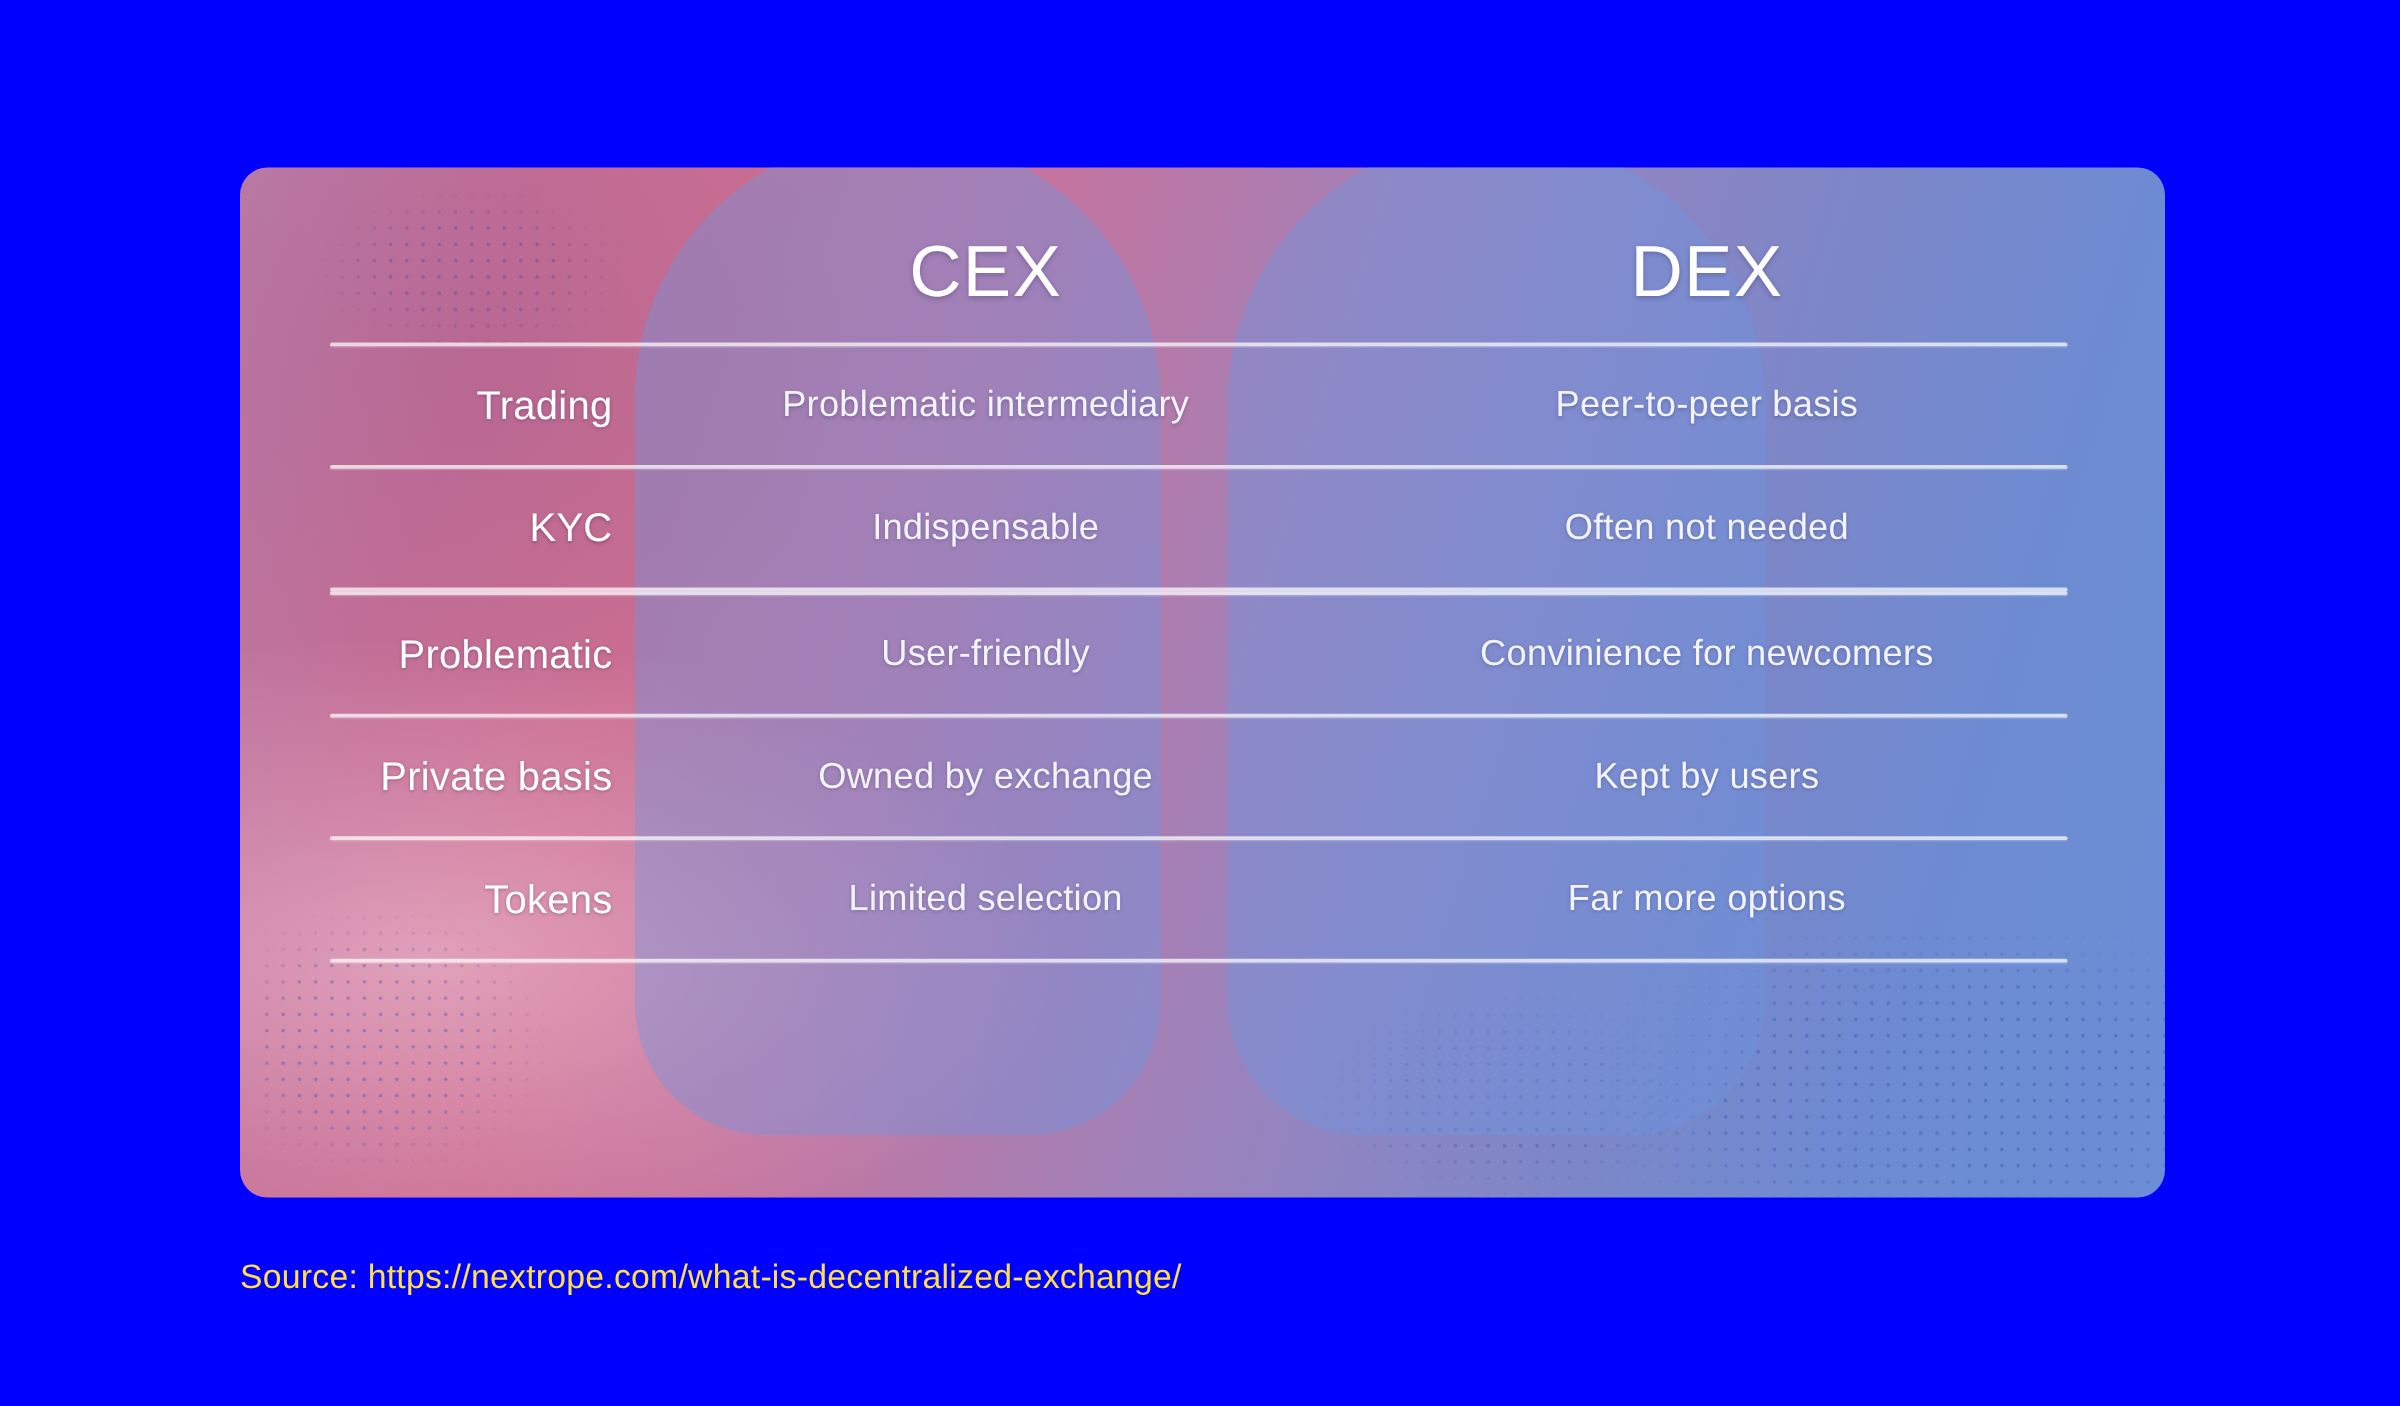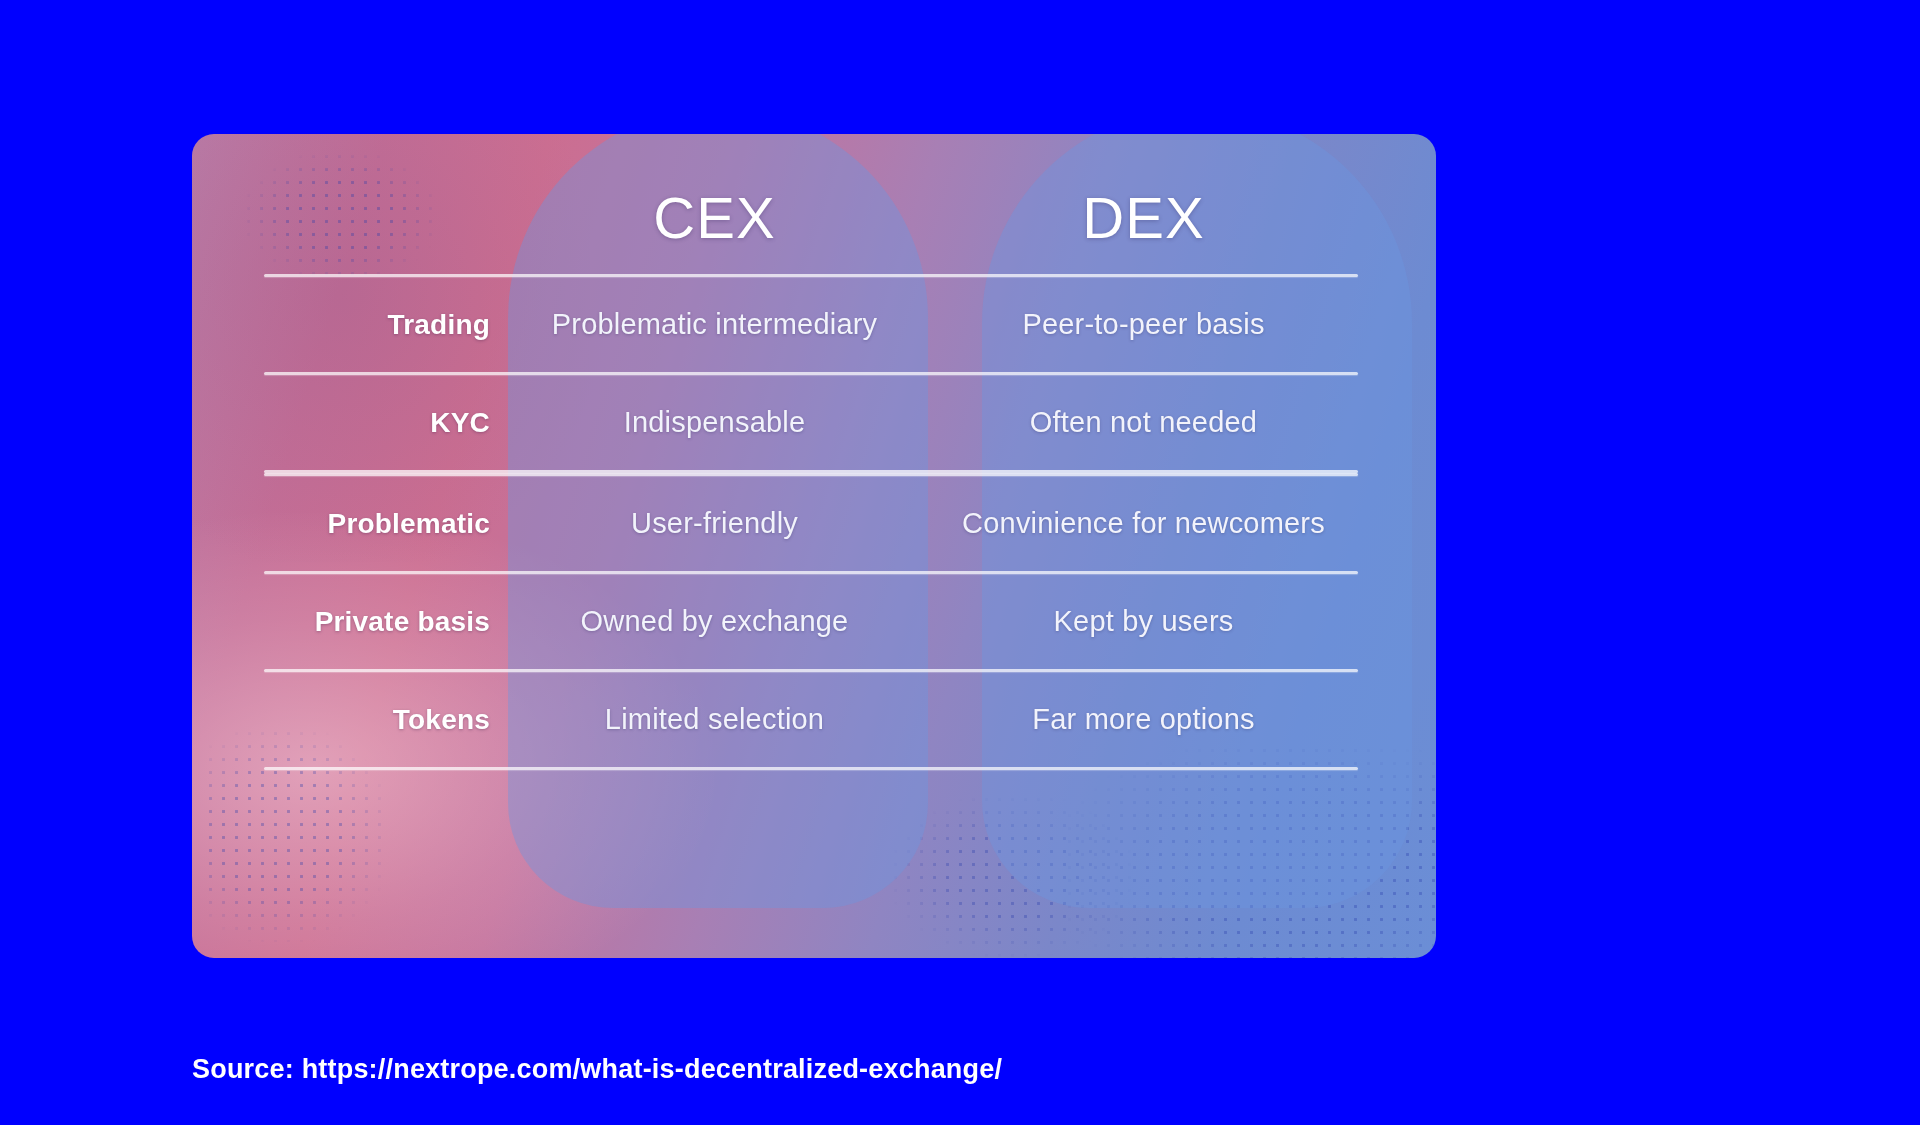--- a/index.html
+++ b/index.html
@@ -14,21 +14,21 @@
   #root {
     position:relative;
     width:1920px; height:1125px;
     background:#0000ff;
   }
 
   
   .card {
     position:absolute;
     left:192px; top:134px;
-    width:1244px; height:824px;
+    width:1540px; height:824px;
     border-radius:22px;
     overflow:hidden;
     background:
       linear-gradient(107deg,
         #b97ba6 0%,
         #c46e96 13%,
         #cb6e91 24%,
         #c4739d 36%,
         #a87fb4 50%,
         #8f85c2 62%,
@@ -131,46 +131,45 @@
     display:flex;
     align-items:center;
     height:95px;
   }
 
   .cell-label {
     width:236px; flex:0 0 236px;
     text-align:right;
     padding-right:10px;
     color:#ffffff;
-    font-size:28px;
-    font-weight:bold;
+    font-size:32px;
+    font-weight:normal;
     letter-spacing:0.2px;
     text-shadow:0 1px 3px rgba(60,30,70,0.35);
   }
 
   .cell-val {
     flex:1 1 0;
     text-align:center;
     color:#f2f3fb;
     font-size:29px;
     font-weight:400;
     letter-spacing:0.2px;
     text-shadow:0 1px 3px rgba(40,40,90,0.30);
   }
 
   
   .source {
     position:absolute;
     left:192px; top:1006px;
-    color:#ffffff;
+    color:#fde047;
     font-size:27px;
-    font-weight:bold;
+    font-weight:normal;
     letter-spacing:0.2px;
     white-space:nowrap;
-    margin-top:48px;
   }
 </style>
 </head>
 <body>
 
 <div id="root">
 
   <div class="card">
 
     <div class="card-wash-a"></div>

